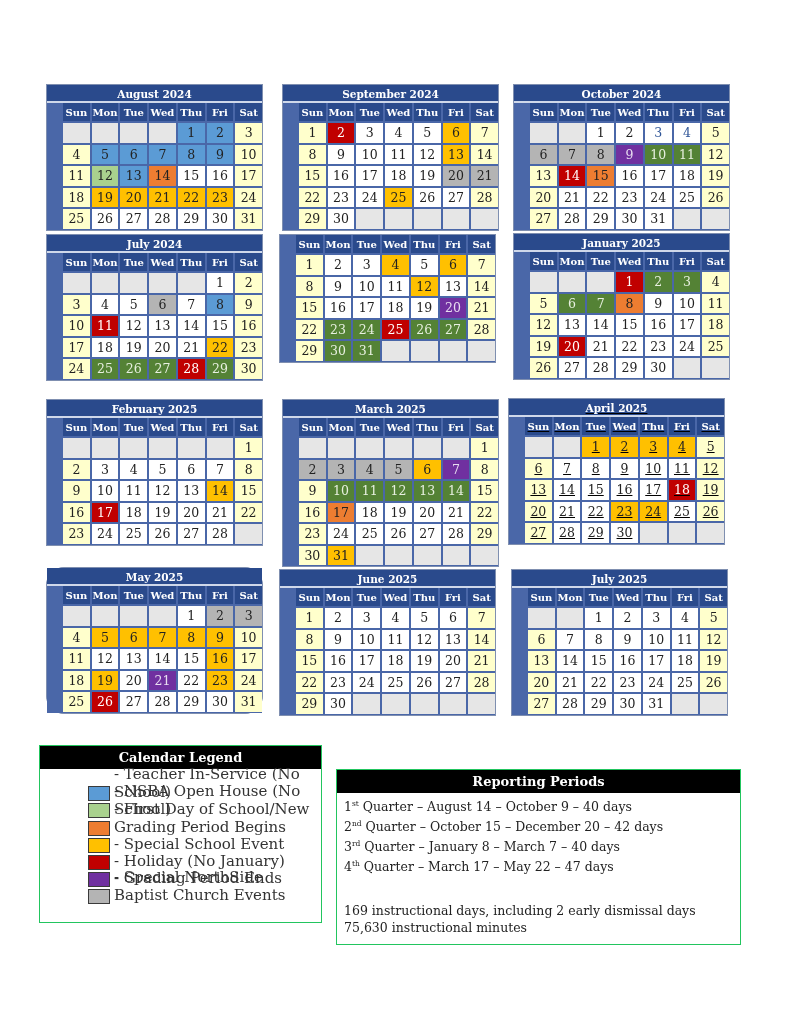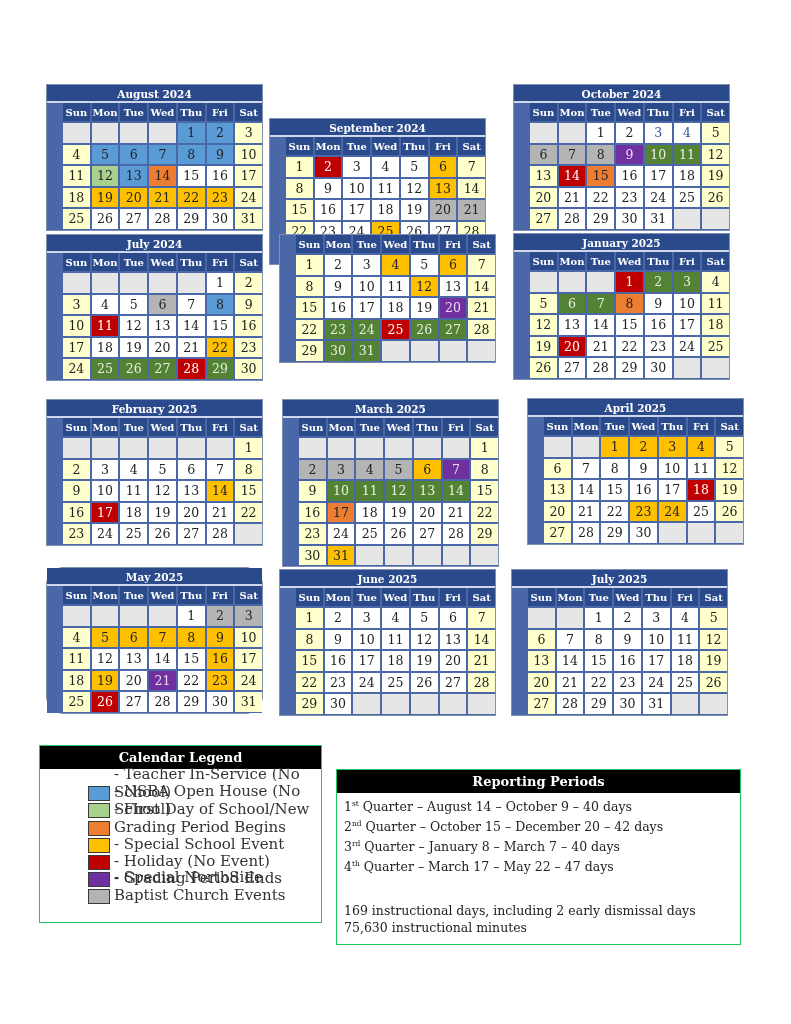--- a/index.html
+++ b/index.html
@@ -104,21 +104,21 @@
       <div class="day weekend">24</div>
       <div class="day weekend">25</div>
       <div class="day">26</div>
       <div class="day">27</div>
       <div class="day">28</div>
       <div class="day">29</div>
       <div class="day">30</div>
       <div class="day weekend">31</div>
     </div>
   </div>
-<div class="month" style="left:269px; top:84px;margin-top:34px;">
+<div class="month" style="left:282px; top:84px;">
     <div class="month-title">September 2024</div>
     <div class="grid">
       <div class="dow">Sun</div>
       <div class="dow">Mon</div>
       <div class="dow">Tue</div>
       <div class="dow">Wed</div>
       <div class="dow">Thu</div>
       <div class="dow">Fri</div>
       <div class="dow">Sat</div>
       <div class="day weekend">1</div>
@@ -441,21 +441,21 @@
       <div class="day weekend">29</div>
       <div class="day weekend">30</div>
       <div class="day c-special">31</div>
       <div class="day empty"></div>
       <div class="day empty"></div>
       <div class="day empty"></div>
       <div class="day empty"></div>
       <div class="day empty"></div>
     </div>
   </div>
-<div class="month" style="left:527px; top:398px;">
+<div class="month" style="left:508px; top:398px;text-decoration:underline;">
     <div class="month-title">April 2025</div>
     <div class="grid">
       <div class="dow">Sun</div>
       <div class="dow">Mon</div>
       <div class="dow">Tue</div>
       <div class="dow">Wed</div>
       <div class="dow">Thu</div>
       <div class="dow">Fri</div>
       <div class="dow">Sat</div>
       <div class="day empty"></div>
@@ -652,21 +652,21 @@
     <div class="legend-item">
       <span class="swatch" style="background: rgb(237, 125, 49);"></span>
       <span>- First Day of School/New Grading Period Begins</span>
     </div>
     <div class="legend-item">
       <span class="swatch" style="background: rgb(255, 192, 0);"></span>
       <span>- Special School Event</span>
     </div>
     <div class="legend-item">
       <span class="swatch" style="background: rgb(192, 0, 0);"></span>
-      <span>- Holiday (No Event)</span>
+      <span>- Holiday (No January)</span>
     </div>
     <div class="legend-item">
       <span class="swatch" style="background: rgb(112, 48, 160);"></span>
       <span>- Grading Period Ends</span>
     </div>
     <div class="legend-item">
       <span class="swatch" style="background: rgb(180, 180, 180);"></span>
       <span>- Special NorthSide Baptist Church Events</span>
     </div>
   </div>

